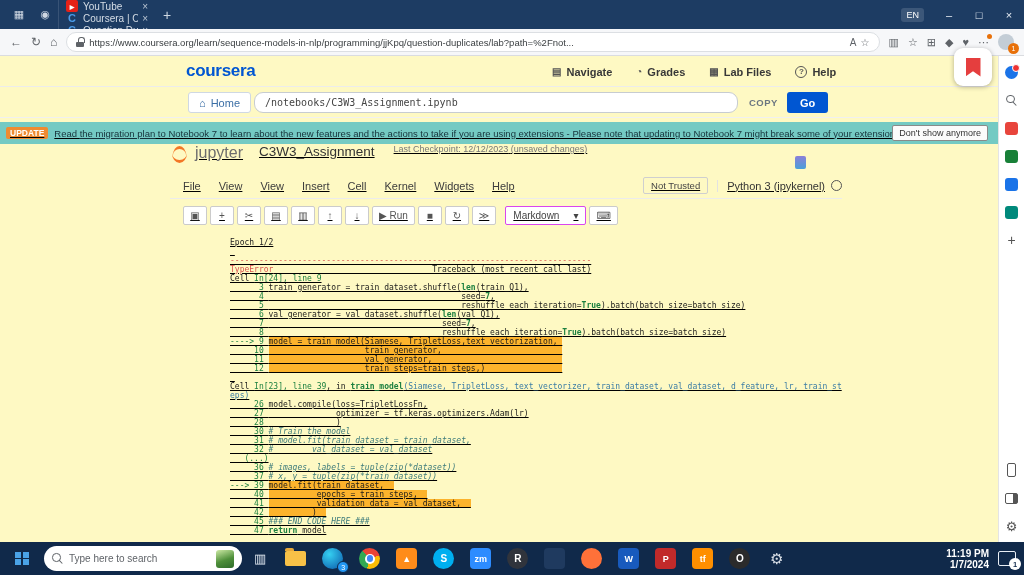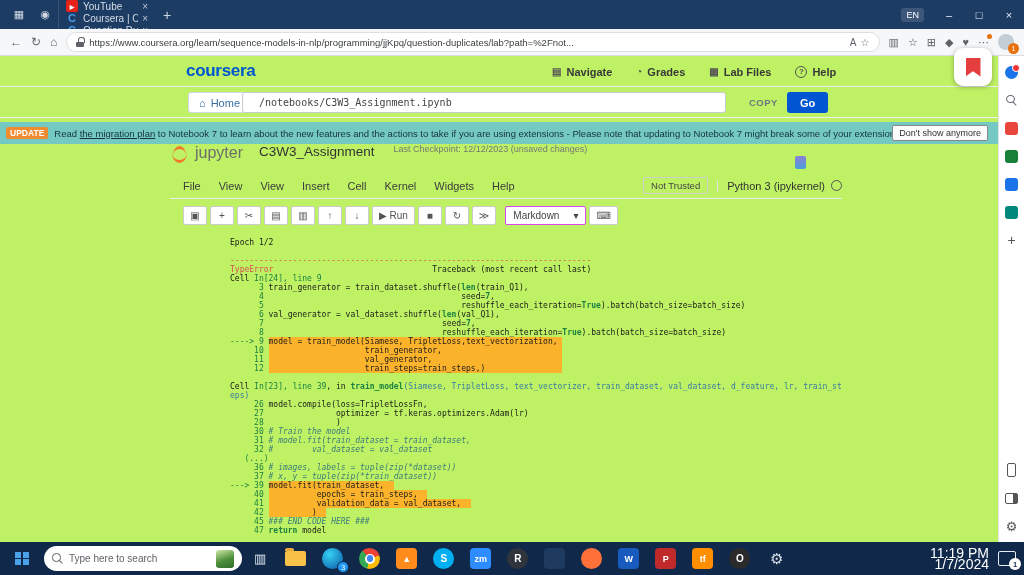--- a/index.html
+++ b/index.html
@@ -35,33 +35,33 @@
   .lock::after { content:""; position:absolute; left:0; top:4.5px; width:8px; height:5.5px; background:#5f6368; border-radius:1px; }
   .urltext { flex:1; overflow:hidden; white-space:nowrap; }
   .infield-ic { color:#5f6368; font-size:10px; flex:none; }
   .btoolbar { display:flex; align-items:center; gap:9px; }
   .bicon { color:#5f6368; font-size:11px; position:relative; }
   .bicon.dot::after { content:""; position:absolute; right:-3px; top:-2px; width:5px; height:5px; border-radius:50%; background:#e8710a; }
   .profile { position:relative; width:16px; height:16px; border-radius:50%; background:#c3cdd6; }
   .pbadge { position:absolute; right:-5px; bottom:-4px; min-width:11px; height:11px; border-radius:6px; background:#e8710a; color:#fff; font-size:7px; display:flex; align-items:center; justify-content:center; padding:0 2px; }
 
   
-  .webarea { position:absolute; top:56px; left:0; right:26px; bottom:33px; background:#bef264; overflow:hidden; }
+  .webarea { position:absolute; top:56px; left:0; right:26px; bottom:33px; background:#fef9c3; overflow:hidden;text-decoration:underline; }
 
   .c-header { position:relative; height:31px; border-bottom:1px solid #ececec; }
   .c-logo { position:absolute; left:186px; top:5px; font-size:17px; font-weight:bold; color:#0056d2; letter-spacing:-.3px; }
   .submit-btn { position:absolute; left:452px; top:5px; height:21px; background:#0056d2; color:#fff; font-size:10.5px; font-weight:bold; border-radius:4px; display:flex; align-items:center; padding:0 10px; }
   .c-nav { position:absolute; left:552px; top:0; height:31px; display:flex; align-items:center; gap:24px; }
   .c-nav-item { display:flex; align-items:center; gap:5px; font-size:11px; font-weight:bold; color:#383838; }
   .c-nav-ic { font-size:10px; color:#555; }
   .c-nav-ic.qmark { width:12px; height:12px; border:1.2px solid #555; border-radius:50%; font-size:8px; display:flex; align-items:center; justify-content:center; }
 
   .nb-bar { position:relative; height:31px; border-bottom:1px solid #f0f0f0; }
   .home-btn { position:absolute; left:188px; top:5px; height:21px; padding:0 10px; border:1px solid #cfd8e3; border-radius:3px; font-size:11px; color:#3a6ea5; display:flex; align-items:center; gap:5px; background:#fff; }
-  .path-input { position:absolute; left:242px; top:5px; width:484px; height:21px; border:1px solid #c7ccd1; border-radius:3px; font-family:"DejaVu Sans Mono",monospace; font-size:10px; color:#444; display:flex; align-items:center; padding:0 16px; background:#fff; }
+  .path-input { position:absolute; left:254px; top:5px; width:484px; height:21px; border:1px solid #c7ccd1; border-radius:9px; font-family:"DejaVu Sans Mono",monospace; font-size:10px; color:#444; display:flex; align-items:center; padding:0 10px; background:#fff; }
   .copy-btn { position:absolute; left:749px; top:10px; font-size:9.5px; font-weight:bold; color:#6b7680; letter-spacing:.5px; }
   .go-btn { position:absolute; left:787px; top:5px; height:21px; padding:0 13px; background:#0056d2; color:#fff; font-size:11px; font-weight:bold; border-radius:3px; display:flex; align-items:center; }
 
   .banner { margin-top:4px; height:22px; background:#74cac3; display:flex; align-items:center; gap:6px; padding:0 6px; font-size:9.5px; color:#16323a; position:relative; }
   .upd-badge { background:#ef8b31; color:#fff; font-size:8.5px; font-weight:bold; padding:1px 4px; border-radius:2px; flex:none; }
   .banner-link { text-decoration:underline; }
   .dismiss-btn { position:absolute; right:10px; top:3px; height:16px; background:#fbfbfb; border:1px solid #8a8a8a; font-size:9px; padding:0 6px; display:flex; align-items:center; border-radius:2px; color:#333; white-space:nowrap; }
 
   
   .jp { margin-left:170px; width:672px; position:relative; }
@@ -126,21 +126,21 @@
   .tkic.sqr { width:21px; height:21px; border-radius:4px; font-size:9px; }
   .edgeic { background:radial-gradient(circle at 35% 30%, #35d0f2, #0a57a8) !important; }
   .folder { width:21px; height:15px; background:#f8c147; border-radius:2px; position:relative; display:block; }
   .folder::before { content:""; position:absolute; left:0; top:-3px; width:9px; height:3px; background:#e8a93a; border-radius:2px 2px 0 0; }
   .chromeic { width:21px; height:21px; border-radius:50%; background:conic-gradient(from -45deg, #ea4335 0 33%, #fbbc05 0 66%, #34a853 0 100%); position:relative; display:block; }
   .chromedot { position:absolute; left:5.5px; top:5.5px; width:10px; height:10px; border-radius:50%; background:#fff; }
   .chromedot::after { content:""; position:absolute; left:1.8px; top:1.8px; width:6.4px; height:6.4px; border-radius:50%; background:#4285f4; }
   .tkgear { color:#d7dde5; font-size:15px; }
   .tkbadge { position:absolute; right:-5px; bottom:-3px; width:12px; height:12px; border-radius:50%; background:#2196f3; color:#fff; font-size:7px; display:flex; align-items:center; justify-content:center; border:1px solid #10294a; }
   .tray { margin-left:auto; display:flex; align-items:center; gap:9px; padding-right:8px; }
-  .clock { font-size:14px; line-height:11px; text-align:right; }
+  .clock { font-size:10px; line-height:11px; text-align:right;font-weight:bold; }
   .notifbtn { position:relative; width:18px; height:15px; border:1.2px solid #e8eef5; border-radius:2px; }
   .traybadge { position:absolute; right:-6px; bottom:-5px; width:12px; height:12px; border-radius:50%; background:#fff; color:#10294a; font-size:7.5px; font-weight:bold; display:flex; align-items:center; justify-content:center; }
 
   
   .float-widget { position:absolute; top:48px; right:32px; width:38px; height:38px; background:#fff; border-radius:9px; box-shadow:0 1px 5px rgba(0,0,0,.3); display:flex; align-items:center; justify-content:center; z-index:5; }
   .flag { width:15px; height:19px; background:#e53e3e; clip-path:polygon(0 0,100% 0,100% 100%,50% 72%,0 100%); }
 </style>
 </head>
 <body>
 

